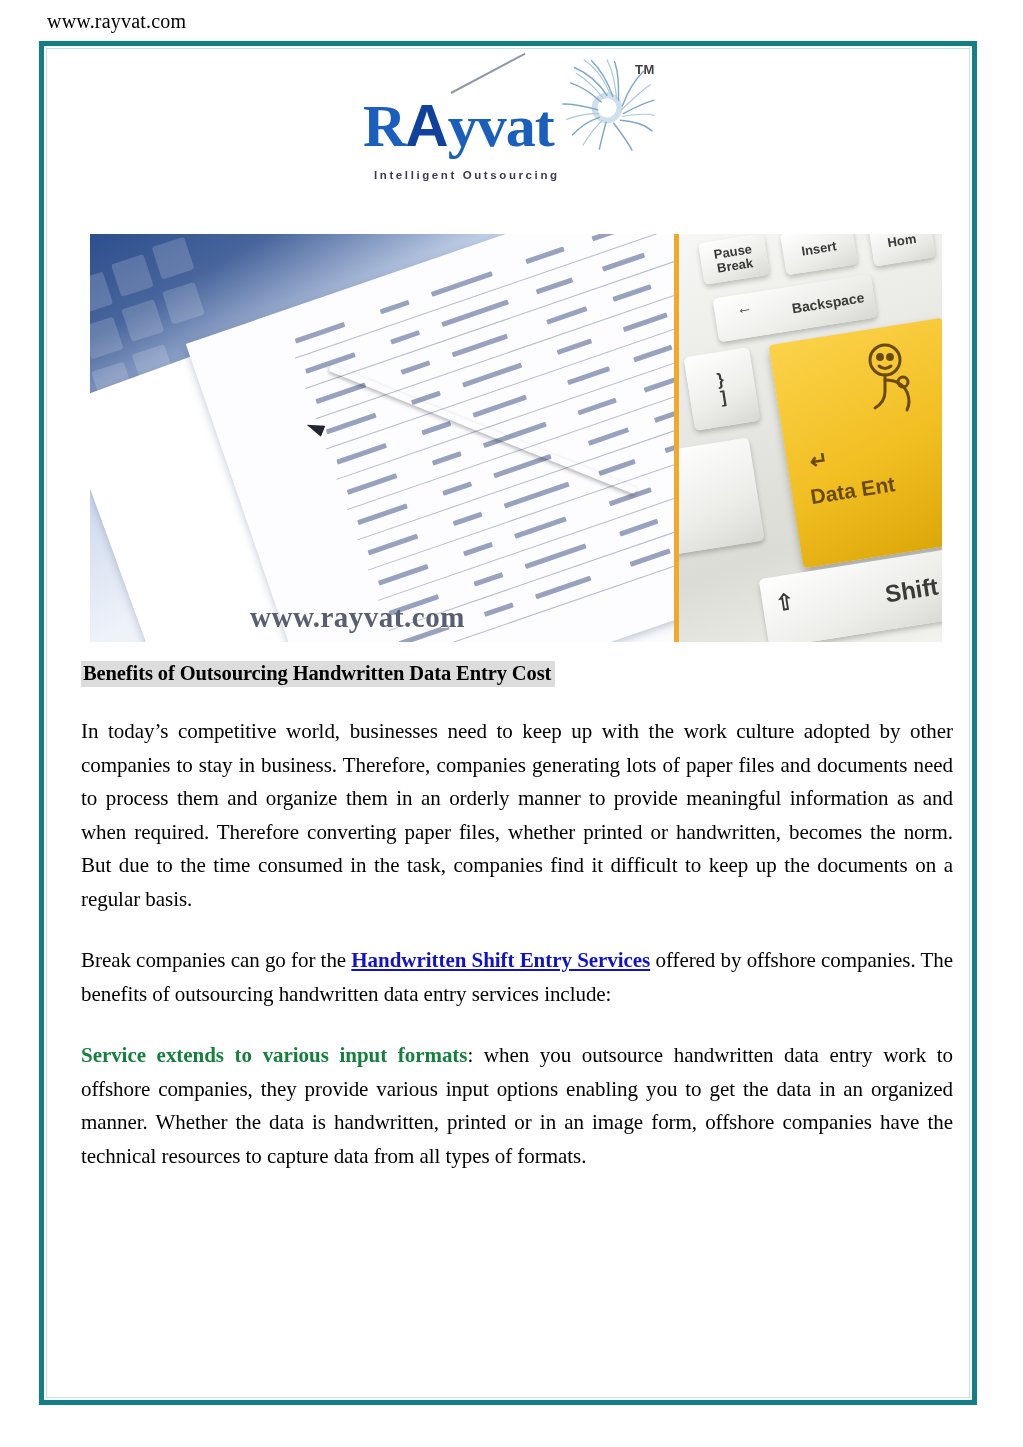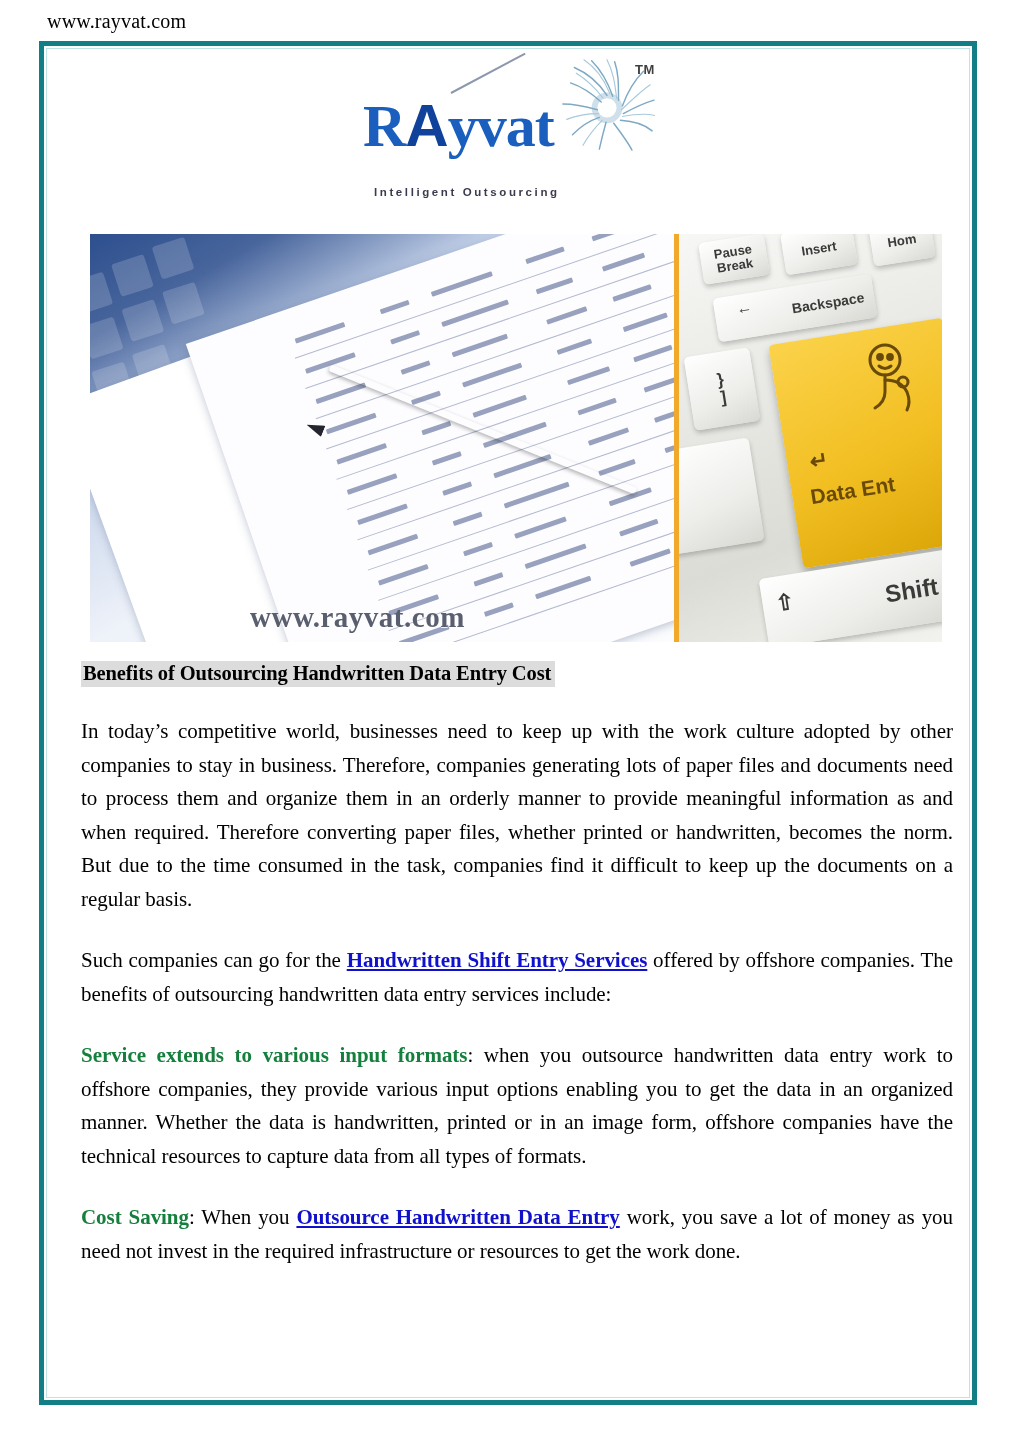--- a/index.html
+++ b/index.html
@@ -94,21 +94,20 @@
   .logo-tagline {
     position: absolute;
     left: 11px;
     top: 111px;
     font-family: "Liberation Sans", sans-serif;
     font-size: 11.5px;
     font-weight: 700;
     color: #3b3b4f;
     letter-spacing: 2.6px;
     white-space: nowrap;
-    margin-top: 17px;
   }
   .logo-swirl {
     position: absolute;
     left: 196px;
     top: -2px;
     width: 96px;
     height: 96px;
   }
   .logo-tm {
     position: absolute;
@@ -481,22 +480,21 @@
         <div class="key" style="left:86px;top:352px;width:40px;height:34px;font-size:22px;background:none;box-shadow:none;">⇧</div>
       </div>
     </div>
 
     <div class="content">
 
       <div class="section-heading">Benefits of Outsourcing Handwritten Data Entry Cost</div>
 
       <p class="para">In today’s competitive world, businesses need to keep up with the work culture adopted by other companies to stay in business. Therefore, companies generating lots of paper files and documents need to process them and organize them in an orderly manner to provide meaningful information as and when required. Therefore converting paper files, whether printed or handwritten, becomes the norm. But due to the time consumed in the task, companies find it difficult to keep up the documents on a regular basis.</p>
 
-      <p class="para"><span>Such companies can go for the </span><a class="link" href="#">Handwritten Shift Entry Services</a><span> offered by offshore companies. The benefits of outsourcing handwritten data entry services include:</span></p>
+      <p class="para"><span>Break companies can go for the </span><a class="link" href="#">Handwritten Shift Entry Services</a><span> offered by offshore companies. The benefits of outsourcing handwritten data entry services include:</span></p>
 
       <p class="para"><span class="lead">Service extends to various input formats</span><span>: when you outsource handwritten data entry work to offshore companies, they provide various input options enabling you to get the data in an organized manner. Whether the data is handwritten, printed or in an image form, offshore companies have the technical resources to capture data from all types of formats.</span></p>
 
-      <p class="para"><span class="lead">Cost Saving</span><span>: When you </span><a class="link" href="#">Outsource Handwritten Data Entry</a><span> work, you save a lot of money as you need not invest in the required infrastructure or resources to get the work done.</span></p>
 
     </div>
 
   </div>
 </div>
 
 </body></html>

